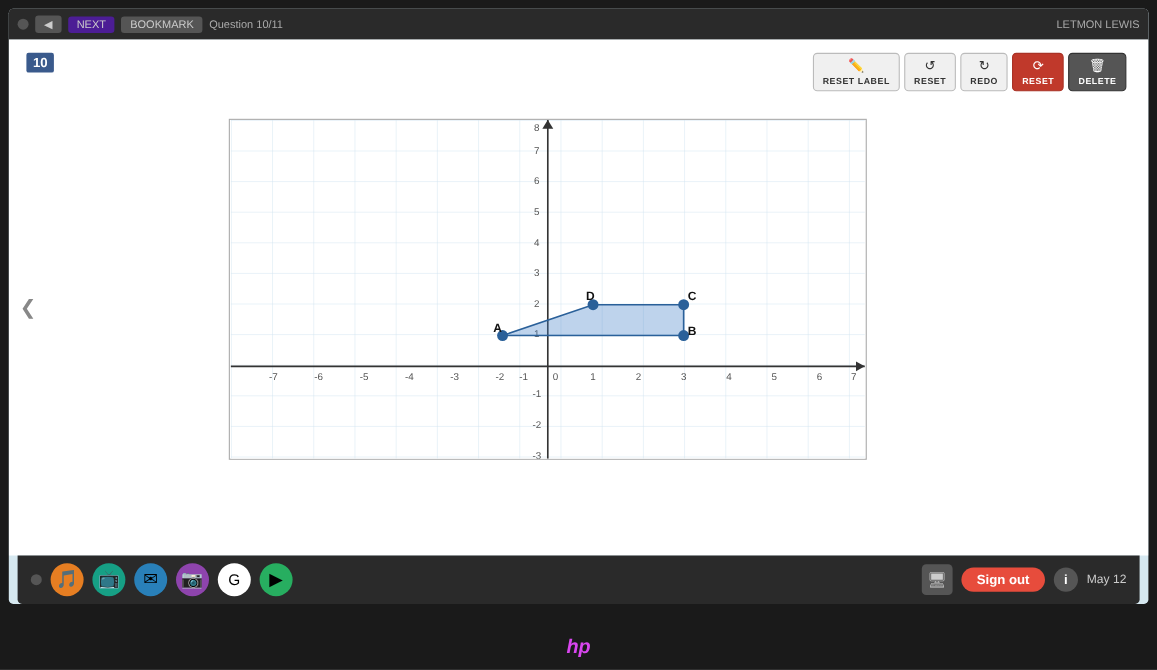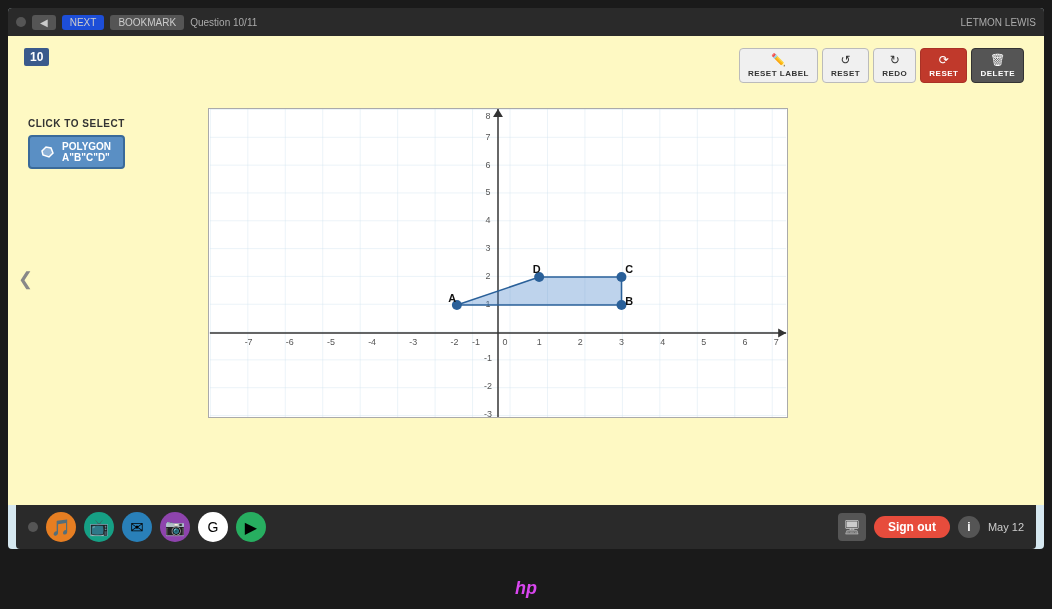--- a/index.html
+++ b/index.html
@@ -41,30 +41,30 @@
     .top-bar-btn {
       background: #555;
       color: #ccc;
       border: none;
       border-radius: 3px;
       padding: 2px 8px;
       font-size: 10px;
       cursor: pointer;
     }
     .top-bar-btn.active {
-      background: #1d4ed8;
+      background: #4c1d95;
     }
     .top-bar-text {
       color: #aaa;
       font-size: 10px;
     }
 
     
     .content {
-      background: #fef9c3;
+      background: #ffffff;
       padding: 12px 16px;
       height: calc(100% - 28px - 44px);
       overflow: hidden;
     }
 
     
     .question-header {
       display: flex;
       align-items: flex-start;
       gap: 10px;
@@ -317,34 +317,20 @@
       <button class="toolbar-btn reset-btn">
         <span class="toolbar-btn-icon">⟳</span>
         <span class="toolbar-btn-label">RESET</span>
       </button>
       <button class="toolbar-btn delete-btn">
         <span class="toolbar-btn-icon">🗑</span>
         <span class="toolbar-btn-label">DELETE</span>
       </button>
     </div>
 
-    <div class="left-panel">
-      <div class="click-to-select">CLICK TO SELECT</div>
-      <div class="polygon-btn">
-        <div class="polygon-icon">
-          <svg width="14" height="14" viewBox="0 0 14 14">
-            <polygon points="2,10 1,6 5,2 10,3 12,8 8,12" fill="rgba(255,255,255,0.3)" stroke="white" stroke-width="1.5"></polygon>
-          </svg>
-        </div>
-        <div>
-          <div class="polygon-label">POLYGON</div>
-          <div class="polygon-label">A"B"C"D"</div>
-        </div>
-      </div>
-    </div>
 
     <div class="side-arrow">❮</div>
 
     <div class="graph-container">
       <svg class="graph-canvas" viewBox="0 0 580 310">
 
         <defs>
           <pattern id="grid" width="37.7" height="28" patternUnits="userSpaceOnUse">
             <path d="M 37.7 0 L 0 0 0 28" fill="none" stroke="#cce0ee" stroke-width="0.8"></path>
           </pattern>

